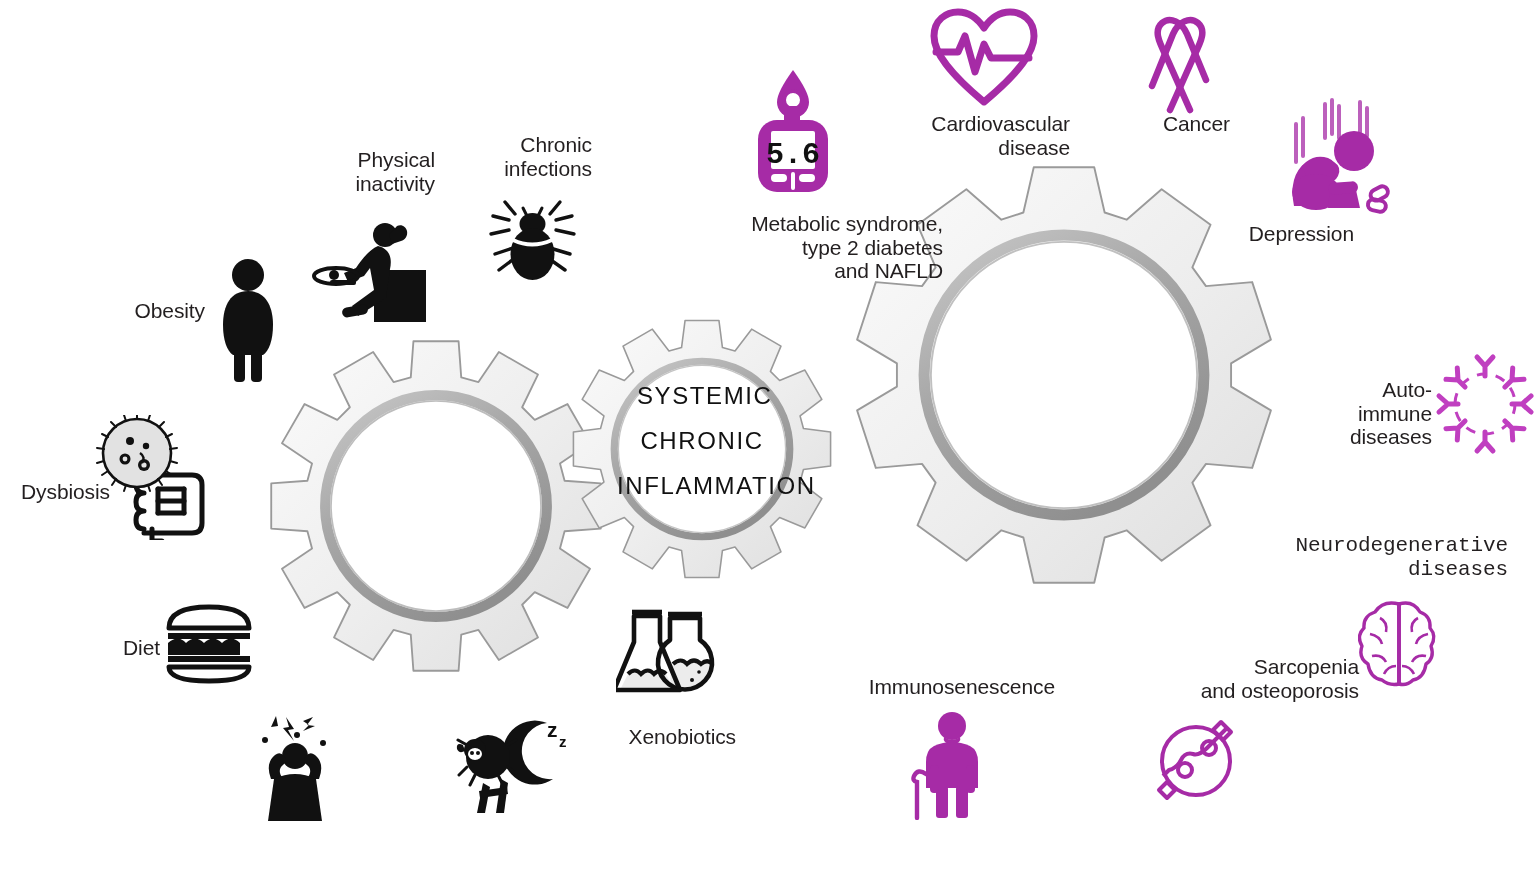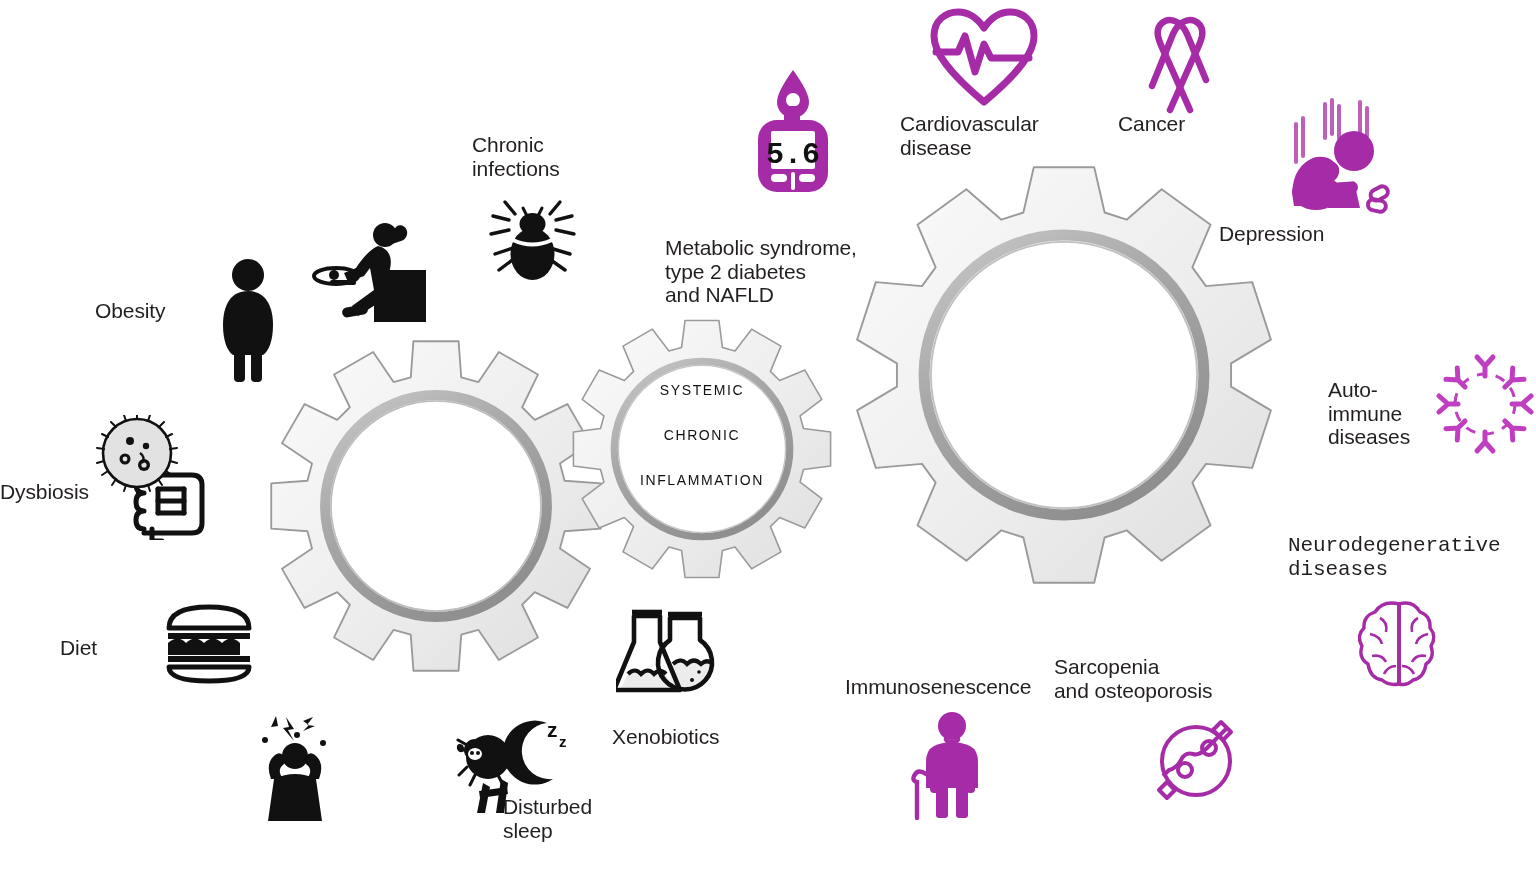--- a/index.html
+++ b/index.html
@@ -13,35 +13,35 @@
     height: 870px;
     background: #ffffff;
     overflow: hidden;
     font-family: "Liberation Sans", sans-serif;
   }
   .lbl {
     position: absolute;
     color: #231f20;
     font-size: 21px;
     line-height: 1.12;
-    text-align: left;
+    text-align: right;
     white-space: pre-line;
     letter-spacing: -0.1px;
   }
   .icon {
     position: absolute;
   }
   .gear {
     position: absolute;
   }
   .ctr-text {
     position: absolute;
     text-align: center;
     color: #111111;
-    font-size: 14px;
+    font-size: 24px;
     letter-spacing: 1.6px;
     font-weight: 400;
   }
 </style>
 </head>
 <body>
 
 <div id="stage">
 
   <svg class="gear" style="left:268px; top:338px; width:336px; height:336px;" viewBox="0 0 200 200">
@@ -87,20 +87,22 @@
   <div class="lbl" style="left:95px; top:299px; width:110px;">Obesity</div>
   <svg class="icon" style="left:208px; top:258px; width:80px; height:125px;" viewBox="0 0 80 125">
     <g fill="#111111">
       <circle cx="40" cy="17" r="16"></circle>
       <path d="M40 33c-17 0-25 14-25 34 0 15 4 26 10 30h30c6-4 10-15 10-30 0-20-8-34-25-34z"></path>
       <rect x="26" y="92" width="11" height="32" rx="4"></rect>
       <rect x="43" y="92" width="11" height="32" rx="4"></rect>
     </g>
   </svg>
 
+  <div class="lbl" style="left:315px; top:148px; width:120px;">Physical
+inactivity</div>
   <svg class="icon" style="left:312px; top:218px; width:122px; height:110px;" viewBox="0 0 122 110">
     <g fill="#111111">
       <rect x="62" y="52" width="52" height="52"></rect>
       <circle cx="73" cy="17" r="12"></circle>
       <path d="M66 28c-9 4-16 13-22 22l-12 5 4 9 16-6 6-8 4 22-22 16 6 10 28-18 4-29c2-9 1-20-12-23z"></path>
       <path d="M85 8c5-2 9 1 10 5 1 5-2 9-6 10l-9 3-3-9z"></path>
       <ellipse cx="24" cy="58" rx="22" ry="8" fill="none" stroke="#111111" stroke-width="4"></ellipse>
       <circle cx="22" cy="57" r="5"></circle>
       <rect x="18" y="62" width="26" height="5" rx="2"></rect>
       <rect x="30" y="88" width="26" height="10" rx="5" transform="rotate(-10 43 93)"></rect>
@@ -197,22 +199,20 @@
       <ellipse cx="22" cy="49" rx="7" ry="6" fill="#ffffff"></ellipse>
       <circle cx="19" cy="48" r="2" fill="#111111"></circle>
       <circle cx="25" cy="48" r="2" fill="#111111"></circle>
       <path d="M10 40 q-7-3-6 4 q2 5 8 2z"></path>
 
       <path d="M30 78 l-6 30 h8 l5-26 z"></path>
       <path d="M48 74 l-5 34 h8 l4-30 z"></path>
       <path d="M26 86 l28-4 l1 7 l-28 4 z"></path>
     </g>
   </svg>
-  <div class="lbl" style="left:503px; top:795px; width:130px;">Disturbed
-sleep</div>
 
   <svg class="icon" style="left:616px; top:600px; width:110px; height:105px;" viewBox="0 0 110 105">
     <g fill="none" stroke="#111111" stroke-width="4.6" stroke-linejoin="round">
       <path d="M54 18 h30 v22 a27 27 0 1 1 -30 0 z"></path>
       <path d="M52 14 h34"></path>
       <path d="M18 16 h26 v26 l20 48 h-66 l20-48 z"></path>
       <path d="M16 12 h30"></path>
     </g>
     <path d="M57 64 q8-7 14 0 q7-7 14 0 q5-4 10-1 a25 25 0 0 1 -40 22 q-2-11 2-21z" fill="#111111" opacity="0.08"></path>
     <path d="M57 64 q8-7 14 0 q7-7 14 0 q6-5 10-1" fill="none" stroke="#111111" stroke-width="4.2"></path>
@@ -232,21 +232,21 @@
       <rect x="10" y="52" width="70" height="72" rx="19"></rect>
     </g>
     <rect x="23" y="63" width="44" height="38" rx="2" fill="#ffffff"></rect>
     <text x="45" y="95" text-anchor="middle" font-family="'Liberation Mono', monospace" font-size="30" font-weight="bold" fill="#111111">5.6</text>
     <g fill="#ffffff">
       <rect x="23" y="106" width="16" height="8" rx="4"></rect>
       <rect x="51" y="106" width="16" height="8" rx="4"></rect>
       <rect x="43" y="104" width="4" height="18" rx="2"></rect>
     </g>
   </svg>
-  <div class="lbl" style="left:665px; top:212px; width:235px;margin-top:24px;">Metabolic syndrome,
+  <div class="lbl" style="left:708px; top:212px; width:235px;">Metabolic syndrome,
 type 2 diabetes
 and NAFLD</div>
 
   <svg class="icon" style="left:928px; top:8px; width:112px; height:100px;" viewBox="0 0 112 100">
     <path d="M56 94 C20 64 6 44 6 28 C6 12 18 4 30 4 C41 4 50 11 56 20 C62 11 71 4 82 4 C94 4 106 12 106 28 C106 44 92 64 56 94 Z" fill="none" stroke="#A62BA6" stroke-width="7" stroke-linejoin="round"></path>
     <path d="M8 44 h22 l7 -16 l10 36 l9 -28 l7 14 h38" fill="none" stroke="#A62BA6" stroke-width="7" stroke-linecap="round" stroke-linejoin="round"></path>
   </svg>
   <div class="lbl" style="left:900px; top:112px; width:170px;">Cardiovascular
 disease</div>
 
@@ -317,21 +317,21 @@
   <svg class="icon" style="left:1358px; top:598px; width:82px; height:92px;" viewBox="0 0 82 92">
     <g fill="none" stroke="#A62BA6" stroke-width="3.4" stroke-linejoin="round">
       <path d="M41 6 q-16-4-24 8 q-12 4-11 16 q-8 8-2 18 q-4 12 6 18 q2 14 14 16 q7 6 17 4 z"></path>
       <path d="M41 6 q14-4 21 8 q11 4 10 16 q7 8 1 18 q4 12-5 18 q-2 14-13 16 q-6 6-14 4 z"></path>
       <path d="M41 6 v80" stroke-width="3.6"></path>
       <path d="M22 20 q8 4 6 14 M12 36 q10 2 12 10 M14 58 q10-2 14 6 M26 76 q4-8 12-8" stroke-width="2.6"></path>
       <path d="M60 20 q-8 4-6 14 M70 36 q-10 2-12 10 M68 58 q-10-2-14 6 M56 76 q-4-8-12-8" stroke-width="2.6"></path>
     </g>
   </svg>
 
-  <div class="lbl" style="left:1054px; top:655px; width:185px;">Sarcopenia
+  <div class="lbl" style="left:1174px; top:655px; width:185px;">Sarcopenia
 and osteoporosis</div>
   <svg class="icon" style="left:1153px; top:718px; width:86px; height:86px;" viewBox="0 0 86 86">
     <circle cx="43" cy="43" r="34" fill="none" stroke="#A62BA6" stroke-width="4"></circle>
     <g fill="none" stroke="#A62BA6" stroke-width="4" stroke-linejoin="round">
       <path d="M74 10 l-20 20 q-8 8-14 6 q-8-2-12 6 q-4 8-12 10 l-6 6"></path>
       <path d="M68 4 l10 10 l-8 8 l-10-10 z"></path>
       <path d="M14 64 l-8 8 l8 8 l8-8 z"></path>
       <circle cx="56" cy="30" r="7"></circle>
       <circle cx="32" cy="52" r="7"></circle>
     </g>

